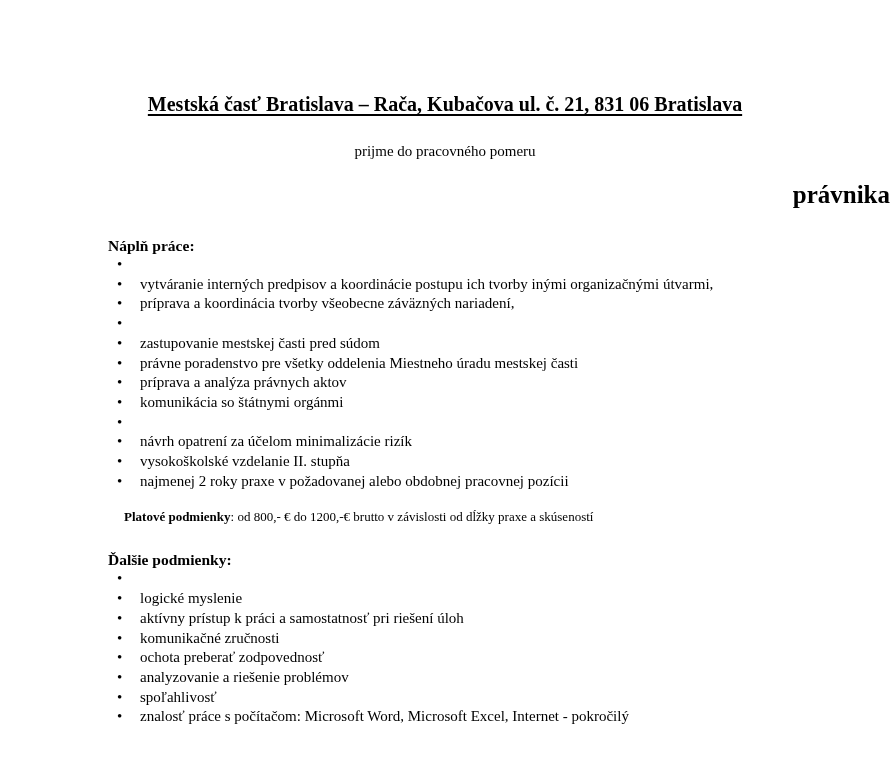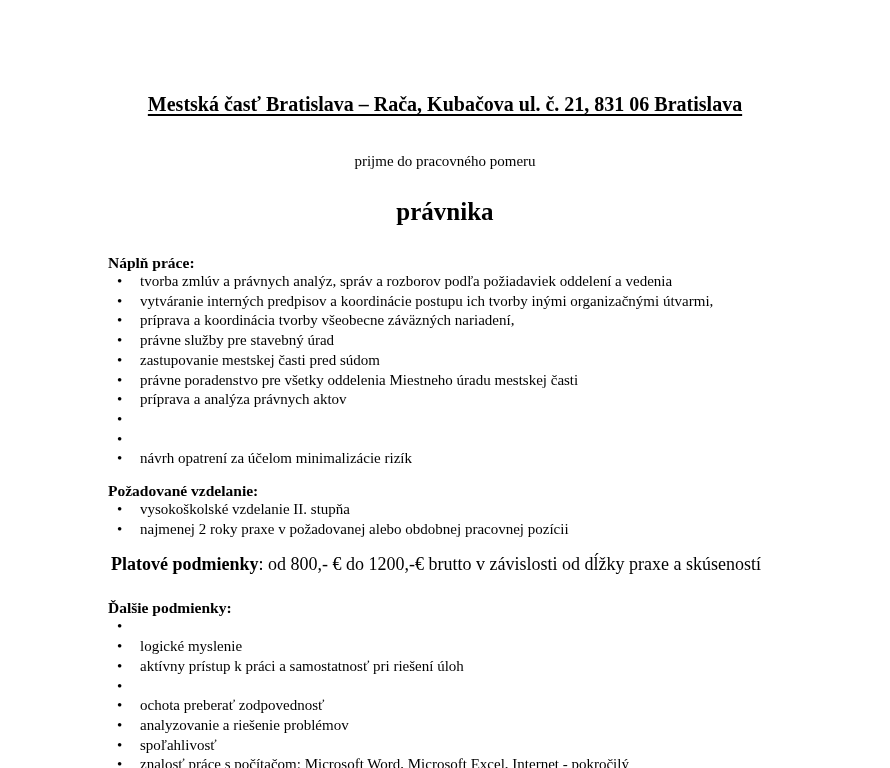--- a/index.html
+++ b/index.html
@@ -23,29 +23,29 @@
     font-size: 20px;
     line-height: 24px;
     font-weight: bold;
   }
   .doc-title span {
     text-decoration: underline;
     text-underline-offset: 3px;
   }
   .intro {
     margin: 0;
-    padding-top: 36px;
+    padding-top: 26px;
     text-align: center;
     font-size: 15px;
     line-height: 18px;
   }
   .position {
-    margin: 7px;
+    margin: 0;
     padding-top: 20px;
-    text-align: center;
+    text-align: right;
     font-size: 25px;
     line-height: 30px;
     font-weight: bold;
   }
   .body {
     padding-left: 108px;
     padding-right: 70px;
     font-size: 15px;
   }
   .section h3 {
@@ -65,24 +65,24 @@
   ul.bullets li {
     display: flex;
     line-height: 19.7px;
     font-size: 15px;
   }
   ul.bullets li .marker {
     flex: 0 0 23px;
     padding-left: 9px;
   }
   .salary {
-    margin: 3px;
+    margin: 16px;
     margin-top: 16px;
     line-height: 19px;
-    font-size: 18px;
+    font-size: 13px;
   }
   .salary strong {
     font-weight: bold;
   }
 </style>
 </head>
 <body>
 
 <div class="page">
 
@@ -94,61 +94,59 @@
 
   <h2 class="position">právnika</h2>
 
   <div class="body">
 
     <section class="section section-napln">
       <h3>Náplň práce:</h3>
       <ul class="bullets">
           <li>
             <span class="marker">•</span>
-            <span class="text">tvorba zmlúv a právnych analýz, správ a rozborov podľa požiadaviek oddelení a vedenia</span>
           </li>
           <li>
             <span class="marker">•</span>
             <span class="text">vytváranie interných predpisov a koordinácie postupu ich tvorby inými organizačnými útvarmi,</span>
           </li>
           <li>
             <span class="marker">•</span>
             <span class="text">príprava a koordinácia tvorby všeobecne záväzných nariadení,</span>
           </li>
           <li>
             <span class="marker">•</span>
-            <span class="text">právne služby pre stavebný úrad</span>
           </li>
           <li>
             <span class="marker">•</span>
             <span class="text">zastupovanie mestskej časti pred súdom</span>
           </li>
           <li>
             <span class="marker">•</span>
             <span class="text">právne poradenstvo pre všetky oddelenia Miestneho úradu mestskej časti</span>
           </li>
           <li>
             <span class="marker">•</span>
             <span class="text">príprava a analýza právnych aktov</span>
           </li>
           <li>
             <span class="marker">•</span>
+            <span class="text">komunikácia so štátnymi orgánmi</span>
           </li>
           <li>
             <span class="marker">•</span>
           </li>
           <li>
             <span class="marker">•</span>
             <span class="text">návrh opatrení za účelom minimalizácie rizík</span>
           </li>
         </ul>
     </section>
 
     <section class="section section-vzdelanie">
-      <h3>Požadované vzdelanie:</h3>
       <ul class="bullets">
           <li>
             <span class="marker">•</span>
             <span class="text">vysokoškolské vzdelanie II. stupňa</span>
           </li>
           <li>
             <span class="marker">•</span>
             <span class="text">najmenej 2 roky praxe v požadovanej alebo obdobnej pracovnej pozícii</span>
           </li>
         </ul>
@@ -167,20 +165,21 @@
           <li>
             <span class="marker">•</span>
             <span class="text">logické myslenie</span>
           </li>
           <li>
             <span class="marker">•</span>
             <span class="text">aktívny prístup k práci a samostatnosť pri riešení úloh</span>
           </li>
           <li>
             <span class="marker">•</span>
+            <span class="text">komunikačné zručnosti</span>
           </li>
           <li>
             <span class="marker">•</span>
             <span class="text">ochota preberať zodpovednosť</span>
           </li>
           <li>
             <span class="marker">•</span>
             <span class="text">analyzovanie a riešenie problémov</span>
           </li>
           <li>

